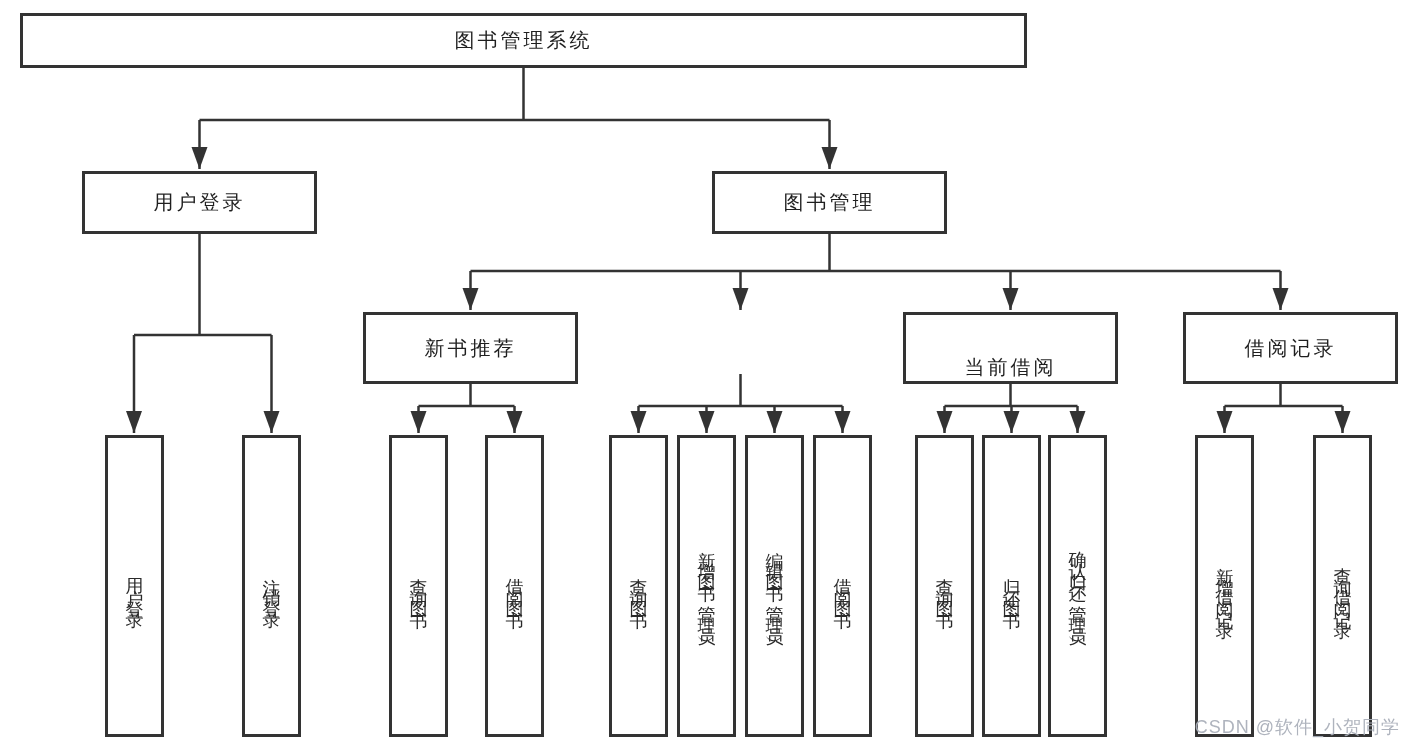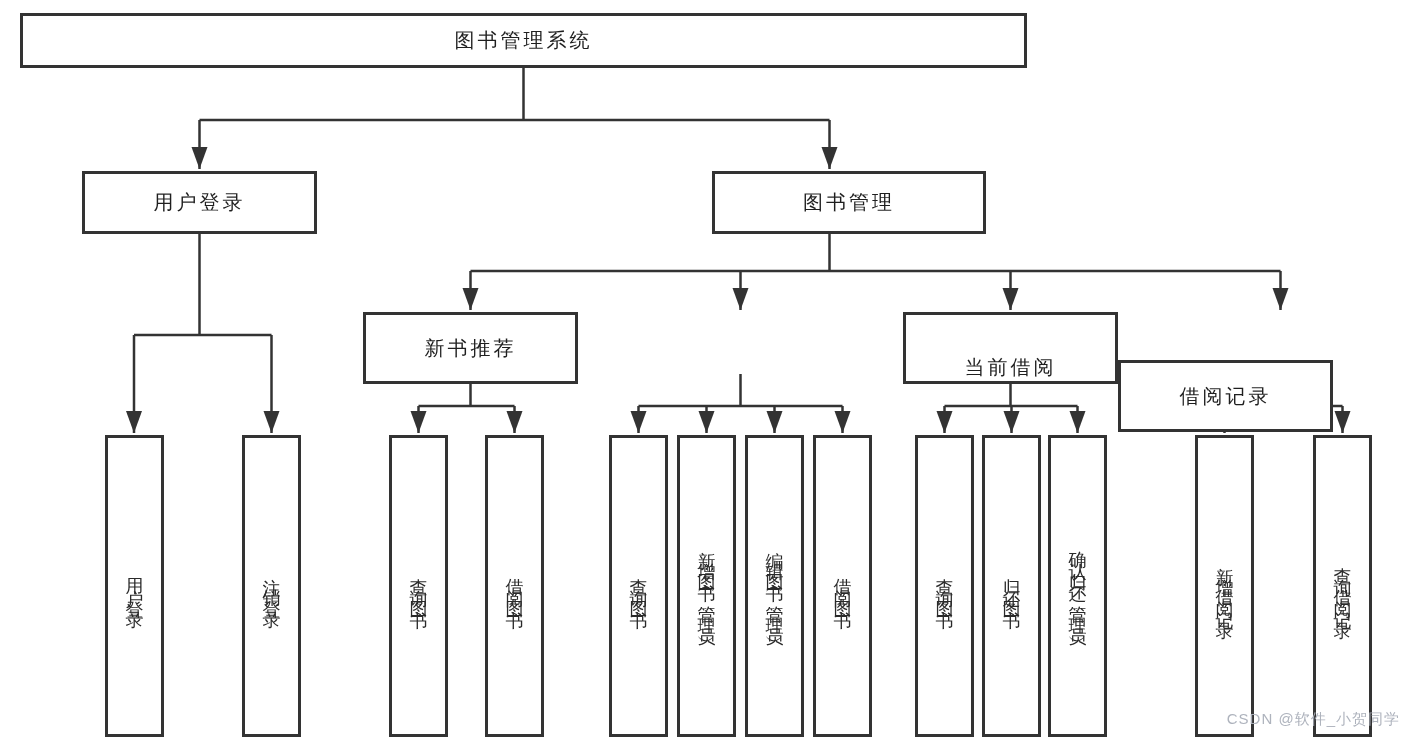--- a/index.html
+++ b/index.html
@@ -27,36 +27,36 @@
   .node.leaf{width:59px;height:302px;top:435px;}
   .node.leaf span{
     writing-mode:vertical-rl;
     font-size:18px;
     letter-spacing:11px;
     line-height:1;
     color:#2a2a2a;
   }
   .root{left:20px;top:13px;width:1007px;height:55px;}
   .lv2-a{left:82px;top:171px;width:235px;height:63px;}
-  .lv2-b{left:712px;top:171px;width:274px;height:63px;}
+  .lv2-b{left:712px;top:171px;width:235px;height:63px;}
   .lv3{top:312px;width:215px;height:72px;}
   .lv3-a{left:363px;}
   .lv3-b{left:633px;}
   .lv3-c{left:903px;align-items:flex-end;}
-  .lv3-d{left:1118px;margin-top:48px;}
+  .lv3-d{left:1183px;}
   .lf1{left:105px;}  .lf2{left:242px;}
   .lf3{left:389px;}  .lf4{left:485px;}
   .lf5{left:609px;}  .lf6{left:677px;}
   .lf7{left:745px;}  .lf8{left:813px;}
   .lf9{left:915px;}  .lf10{left:982px;} .lf11{left:1048px;}
   .lf12{left:1195px;}.lf13{left:1313px;}
   .watermark{
     position:absolute;
-    right:5px;bottom:18px;
-    font-size:15px;
+    right:5px;bottom:8px;
+    font-size:18px;
     color:rgba(170,175,185,0.95);
     letter-spacing:1px;
     z-index:3;
     white-space:nowrap;
   }
 </style>
 </head>
 <body>
 
 <div class="stage">

